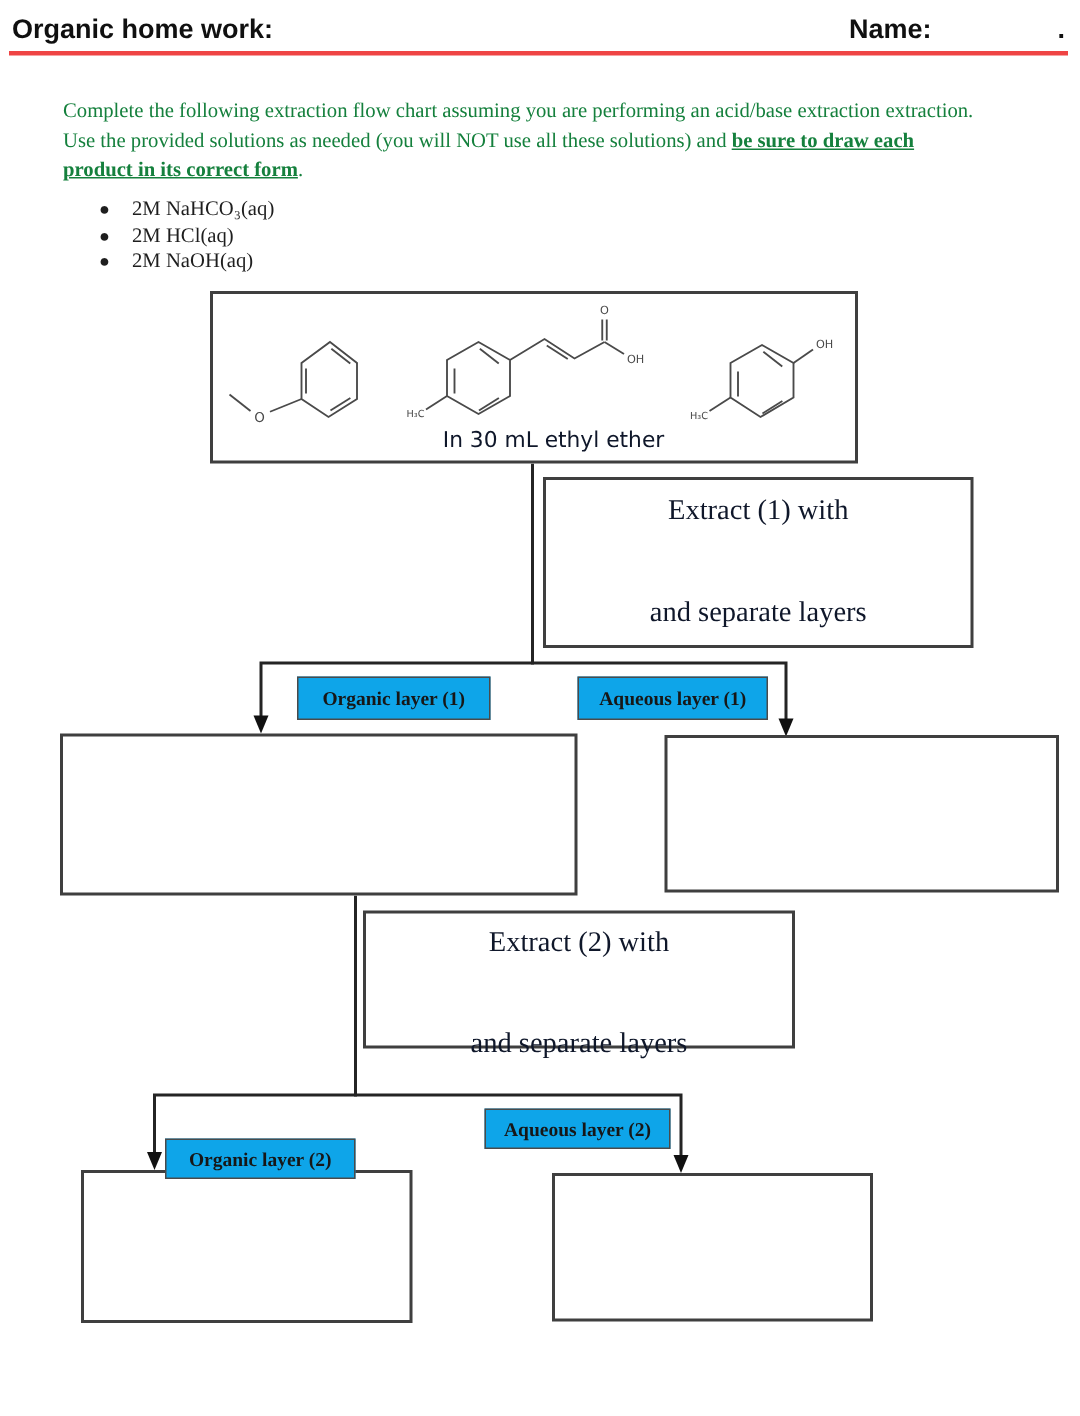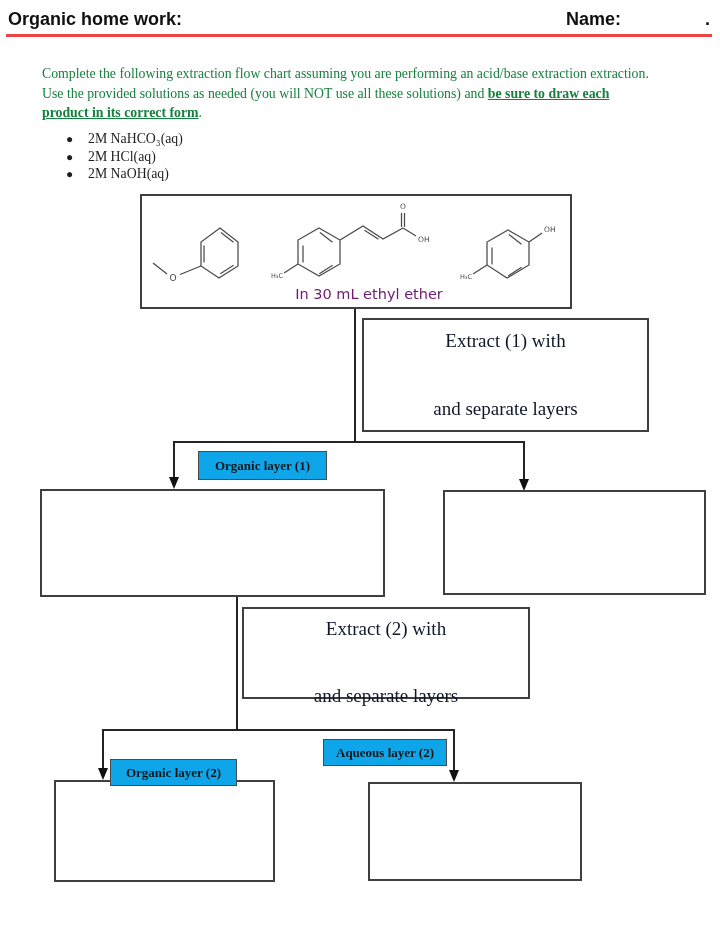--- a/index.html
+++ b/index.html
@@ -27,21 +27,21 @@
 
   
   .box{position:absolute;border:2px solid #3f3f3f;background:#fff;box-sizing:border-box;z-index:2;}
   .label-box{position:absolute;border:1.5px solid #4a4a4a;background:#0ea5e9;box-sizing:border-box;
        display:flex;align-items:center;justify-content:center;
        font-weight:bold;font-size:13px;color:#171717;z-index:3;}
   .extract-line{position:absolute;left:0;width:100%;text-align:center;
        font-size:19px;color:#0f172a;}
 
   .mix-caption{position:absolute;left:0;right:0;bottom:5px;text-align:center;
-       padding-left:26px;font-family:"DejaVu Sans",sans-serif;font-size:14.5px;color:#701a75;}
+       padding-left:26px;font-family:"DejaVu Sans",sans-serif;font-size:14.5px;color:#0f172a;}
 
   svg{display:block;}
   .connectors{position:absolute;left:0;top:0;z-index:1;pointer-events:none;}
   .mol{stroke:#4a4a4a;stroke-width:1.25;fill:none;}
   .moltext{fill:#4a4a4a;stroke:none;font-family:"DejaVu Sans",sans-serif;}
 </style>
 </head>
 <body>
 
 <div class="page">
@@ -126,20 +126,21 @@
     </svg>
     <div class="mix-caption">In 30 mL ethyl ether</div>
   </div>
 
   <div class="box" style="left:362px;top:318px;width:287px;height:114px;">
     <div class="extract-line" style="top:10px;">Extract (1) with</div>
     <div class="extract-line" style="top:78px;">and separate layers</div>
   </div>
 
   <div class="label-box" style="left:198px;top:451px;width:129px;height:29px;">Organic layer (1)</div>
+  <div class="label-box" style="left:385px;top:451px;width:127px;height:29px;">Aqueous layer (1)</div>
 
   <div class="box" style="left:40px;top:489px;width:345px;height:108px;"></div>
   <div class="box" style="left:443px;top:490px;width:263px;height:105px;"></div>
 
   <div class="box" style="left:242px;top:607px;width:288px;height:92px;">
     <div class="extract-line" style="top:9px;">Extract (2) with</div>
     <div class="extract-line" style="top:76px;">and separate layers</div>
   </div>
 
   <div class="label-box" style="left:110px;top:740px;width:127px;height:27px;margin-top:19px;">Organic layer (2)</div>

